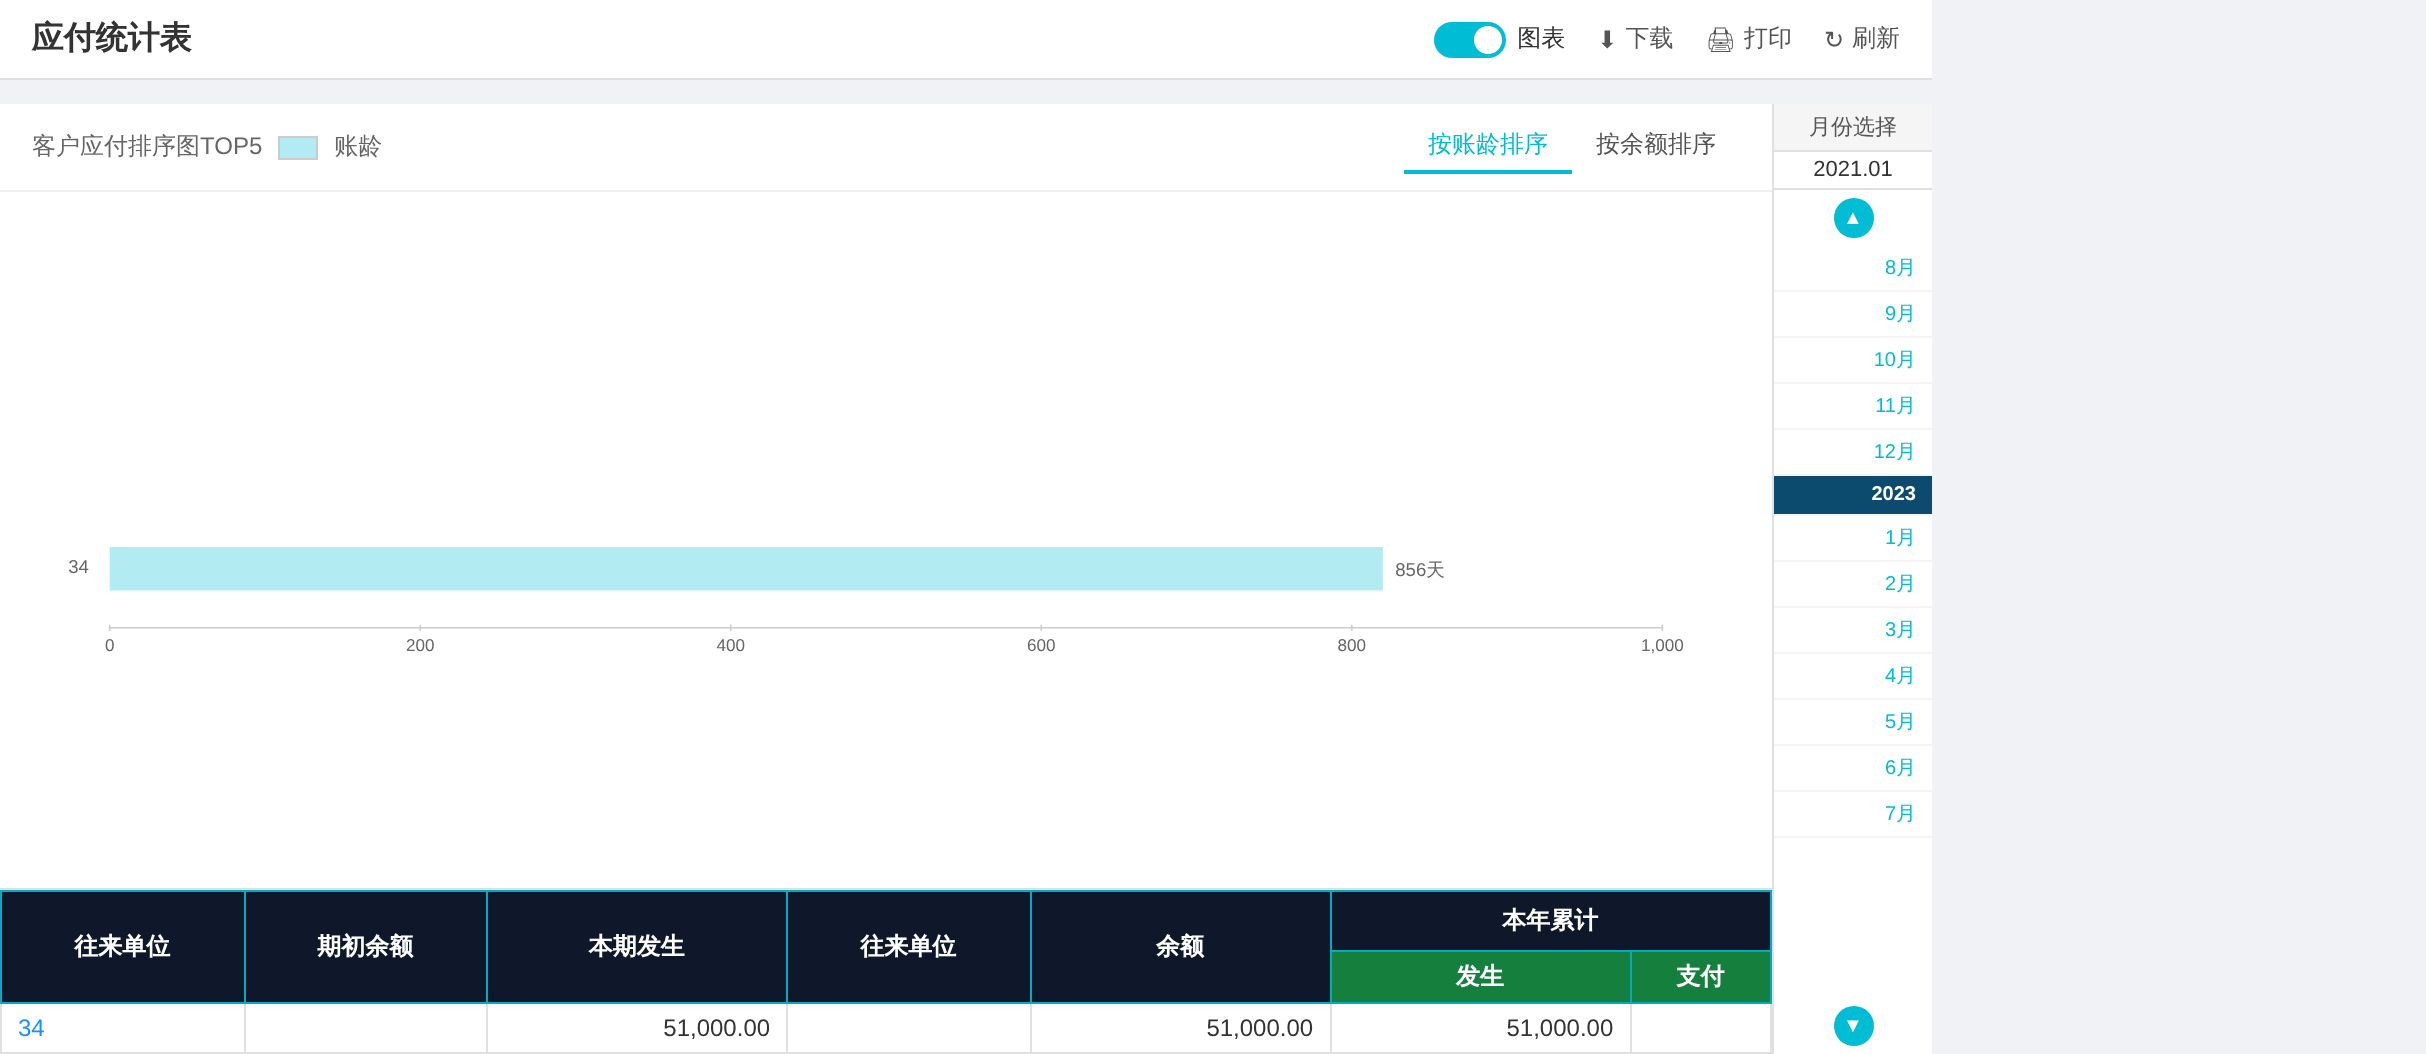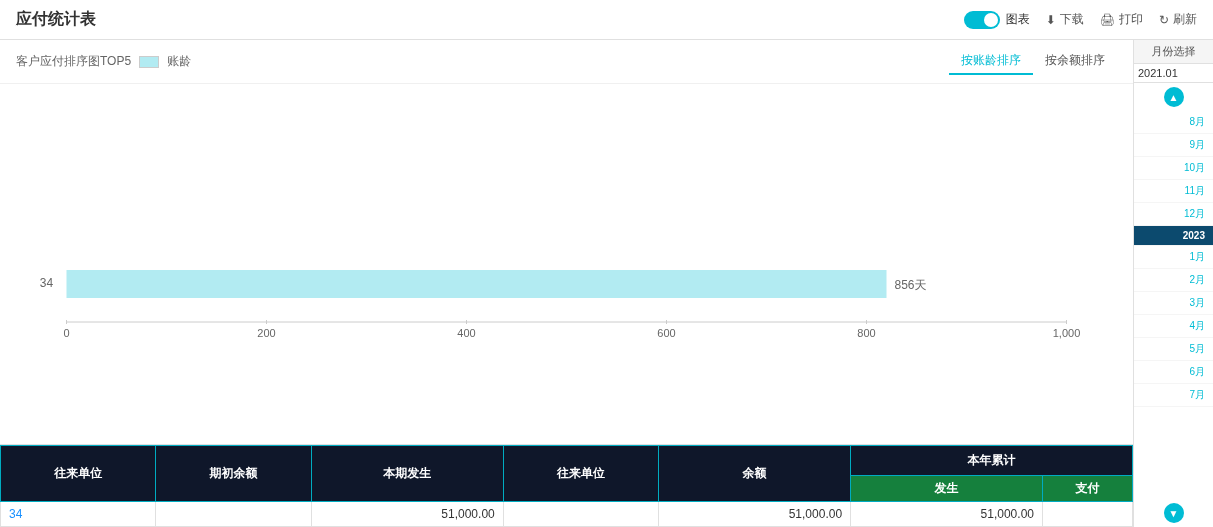--- a/index.html
+++ b/index.html
@@ -1,18 +1,18 @@
 <!DOCTYPE html>
 <html><head>
   <meta charset="utf-8">
   <style>
     * { box-sizing: border-box; margin: 0; padding: 0; }
     body { font-family: 'Microsoft YaHei', Arial, sans-serif; font-size: 12px; background: #f0f2f5; color: #333; }
 
-    .app-container { width: 1213px; height: 527px; display: flex; flex-direction: column; background: #f0f2f5; overflow: hidden; }
+    .app-container { width: 966px; height: 527px; display: flex; flex-direction: column; background: #f0f2f5; overflow: hidden; gap: 12px; }
 
     
     .header { display: flex; align-items: center; justify-content: space-between; background: #fff; padding: 8px 16px; border-bottom: 1px solid #e0e0e0; min-height: 40px; }
     .header-title { font-size: 16px; font-weight: bold; color: #333; }
     .header-actions { display: flex; align-items: center; gap: 16px; padding-left: 44px; }
     .toggle-container { display: flex; align-items: center; gap: 6px; }
     .toggle-switch { width: 36px; height: 18px; background: #00bcd4; border-radius: 9px; position: relative; cursor: pointer; }
     .toggle-switch::after { content: ''; position: absolute; width: 14px; height: 14px; background: #fff; border-radius: 50%; top: 2px; right: 2px; }
     .action-btn { display: flex; align-items: center; gap: 4px; cursor: pointer; color: #555; font-size: 12px; }
 
@@ -38,21 +38,21 @@
     .data-table { width: 100%; border-collapse: collapse; }
     .data-table thead tr.row-header-1 th { background: #0f172a; color: #fff; text-align: center; padding: 6px 4px; font-size: 12px; border: 1px solid #00acc1; }
     .data-table thead tr.row-header-2 th { background: #15803d; color: #fff; text-align: center; padding: 4px; font-size: 12px; border: 1px solid #00acc1; }
     .data-table tbody tr td { border: 1px solid #e0e0e0; padding: 5px 8px; font-size: 12px; text-align: right; }
     .data-table tbody tr td.text-left { text-align: left; }
     .data-table tbody tr td a { color: #1890ff; text-decoration: none; }
 
     
     .right-sidebar { width: 80px; background: #fff; border-left: 1px solid #e0e0e0; display: flex; flex-direction: column; overflow: hidden; }
     .sidebar-header { background: #f5f5f5; padding: 4px 6px; font-size: 11px; color: #555; border-bottom: 1px solid #e0e0e0; text-align: center; }
-    .sidebar-year-input { width: 100%; padding: 3px 4px; font-size: 11px; border: none; border-bottom: 1px solid #e0e0e0; text-align: left; color: #333; background: #fff; }
+    .sidebar-year-input { width: 100%; padding: 3px 4px; font-size: 11px; border: none; border-bottom: 1px solid #e0e0e0; text-align: center; color: #333; background: #fff; }
     .sidebar-nav { display: flex; justify-content: center; padding: 4px; }
     .nav-btn { width: 20px; height: 20px; background: #00bcd4; border-radius: 50%; display: flex; align-items: center; justify-content: center; cursor: pointer; color: #fff; font-size: 10px; }
     .month-list { flex: 1; overflow-y: auto; }
     .month-item { padding: 4px 8px; font-size: 10px; color: #00bcd4; cursor: pointer; text-align: right; border-bottom: 1px solid #f5f5f5; }
     .month-item.current-year { background: #0c4a6e; color: #fff; font-weight: bold; }
     .sidebar-nav-bottom { display: flex; justify-content: center; padding: 4px; }
   </style>
 </head>
 <body>
 

